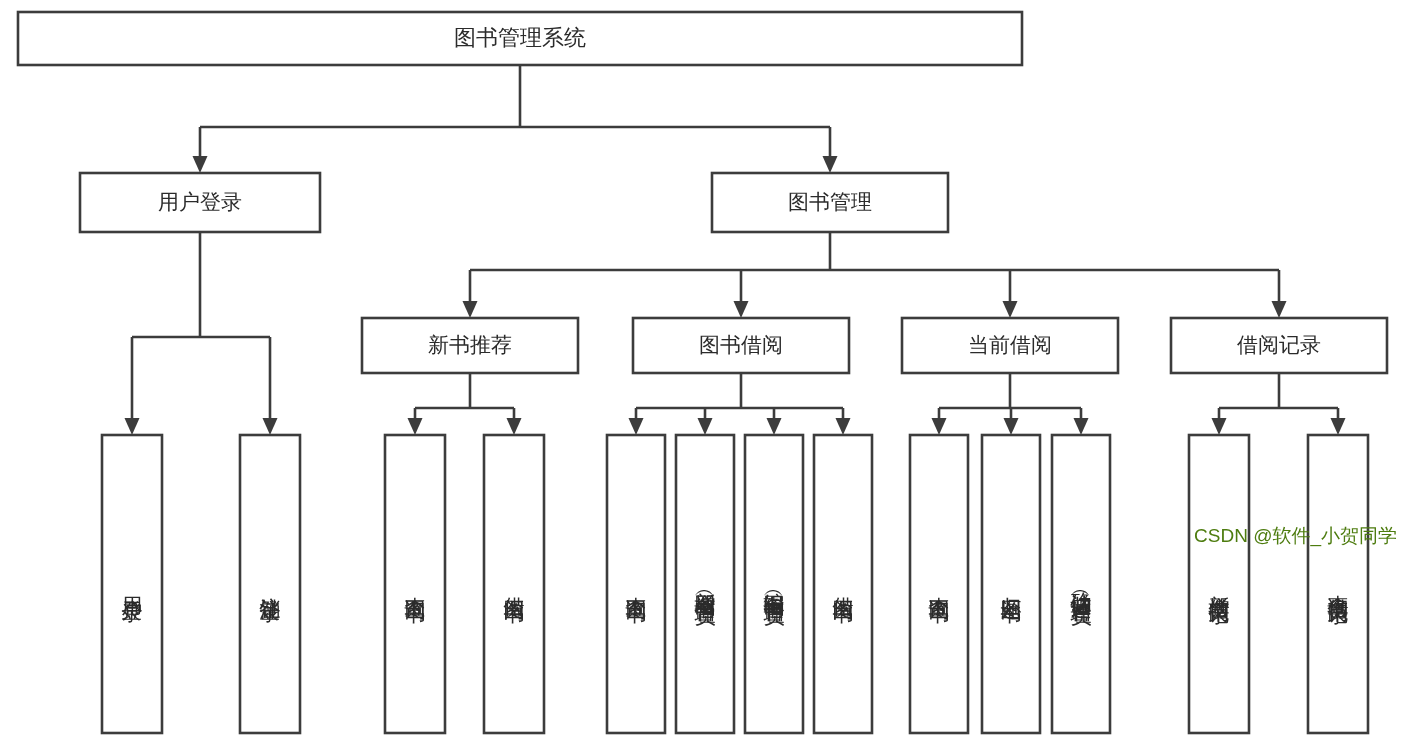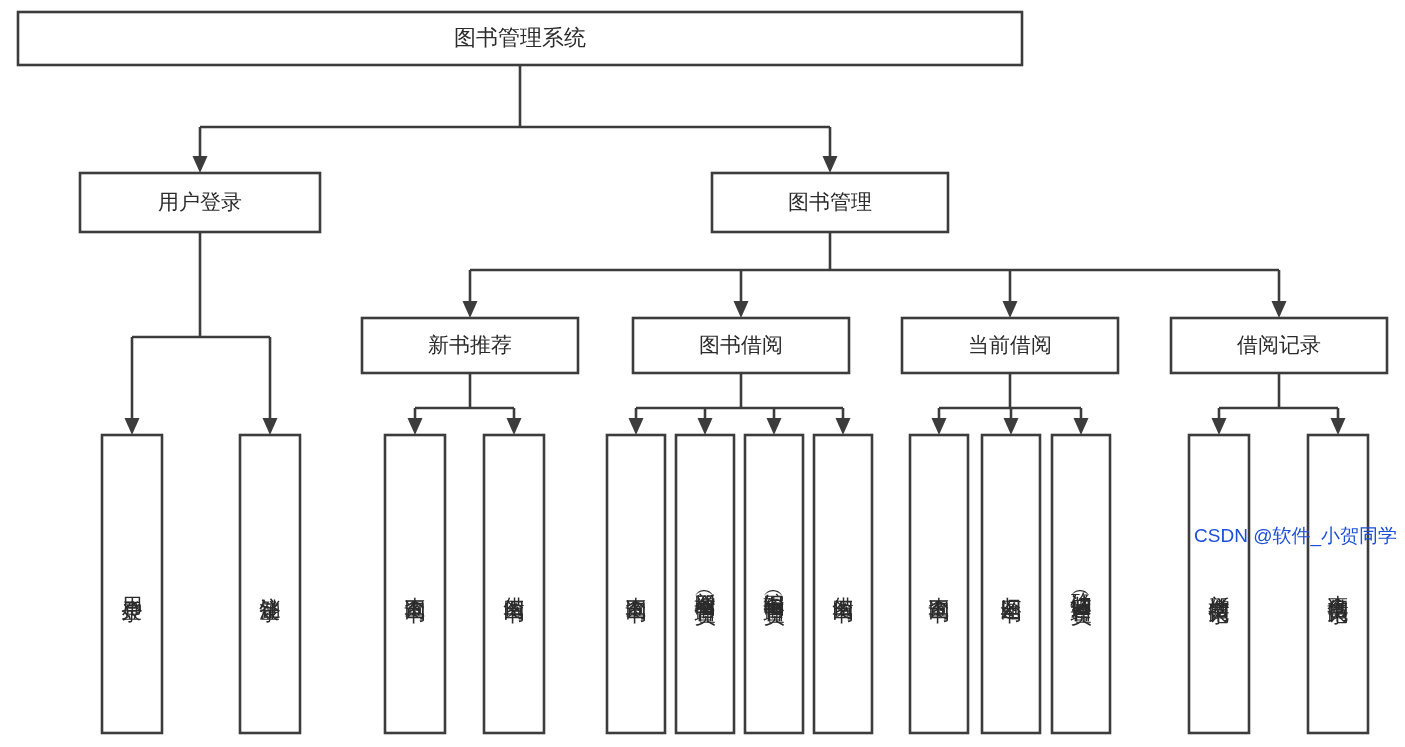--- a/index.html
+++ b/index.html
@@ -184,14 +184,14 @@
       <div class="leaf-label-v" style="left: 607px; top: 435px; width: 58px; height: 298px; color: rgb(43, 43, 43);">查询图书</div>
       <div class="leaf-label-v" style="left: 676px; top: 435px; width: 58px; height: 298px; color: rgb(43, 43, 43);">新增图书（管理员）</div>
       <div class="leaf-label-v" style="left: 745px; top: 435px; width: 58px; height: 298px; color: rgb(43, 43, 43);">编辑图书（管理员）</div>
       <div class="leaf-label-v" style="left: 814px; top: 435px; width: 58px; height: 298px; color: rgb(43, 43, 43);">借阅图书</div>
       <div class="leaf-label-v" style="left: 910px; top: 435px; width: 58px; height: 298px; color: rgb(43, 43, 43);">查询图书</div>
       <div class="leaf-label-v" style="left: 982px; top: 435px; width: 58px; height: 298px; color: rgb(43, 43, 43);">归还图书</div>
       <div class="leaf-label-v" style="left: 1052px; top: 435px; width: 58px; height: 298px; color: rgb(43, 43, 43);">确认归还（管理员）</div>
       <div class="leaf-label-v" style="left: 1189px; top: 435px; width: 60px; height: 298px; color: rgb(43, 43, 43);">新增借阅记录</div>
       <div class="leaf-label-v" style="left: 1308px; top: 435px; width: 60px; height: 298px; color: rgb(43, 43, 43);">查询借阅记录</div>
     </div>
-  <div class="watermark" style="color: #1d4ed8;">CSDN @软件_小贺同学</div>
+  <div class="watermark" style="color: #4d7c0f;">CSDN @软件_小贺同学</div>
 </div>
 
 </body></html>

